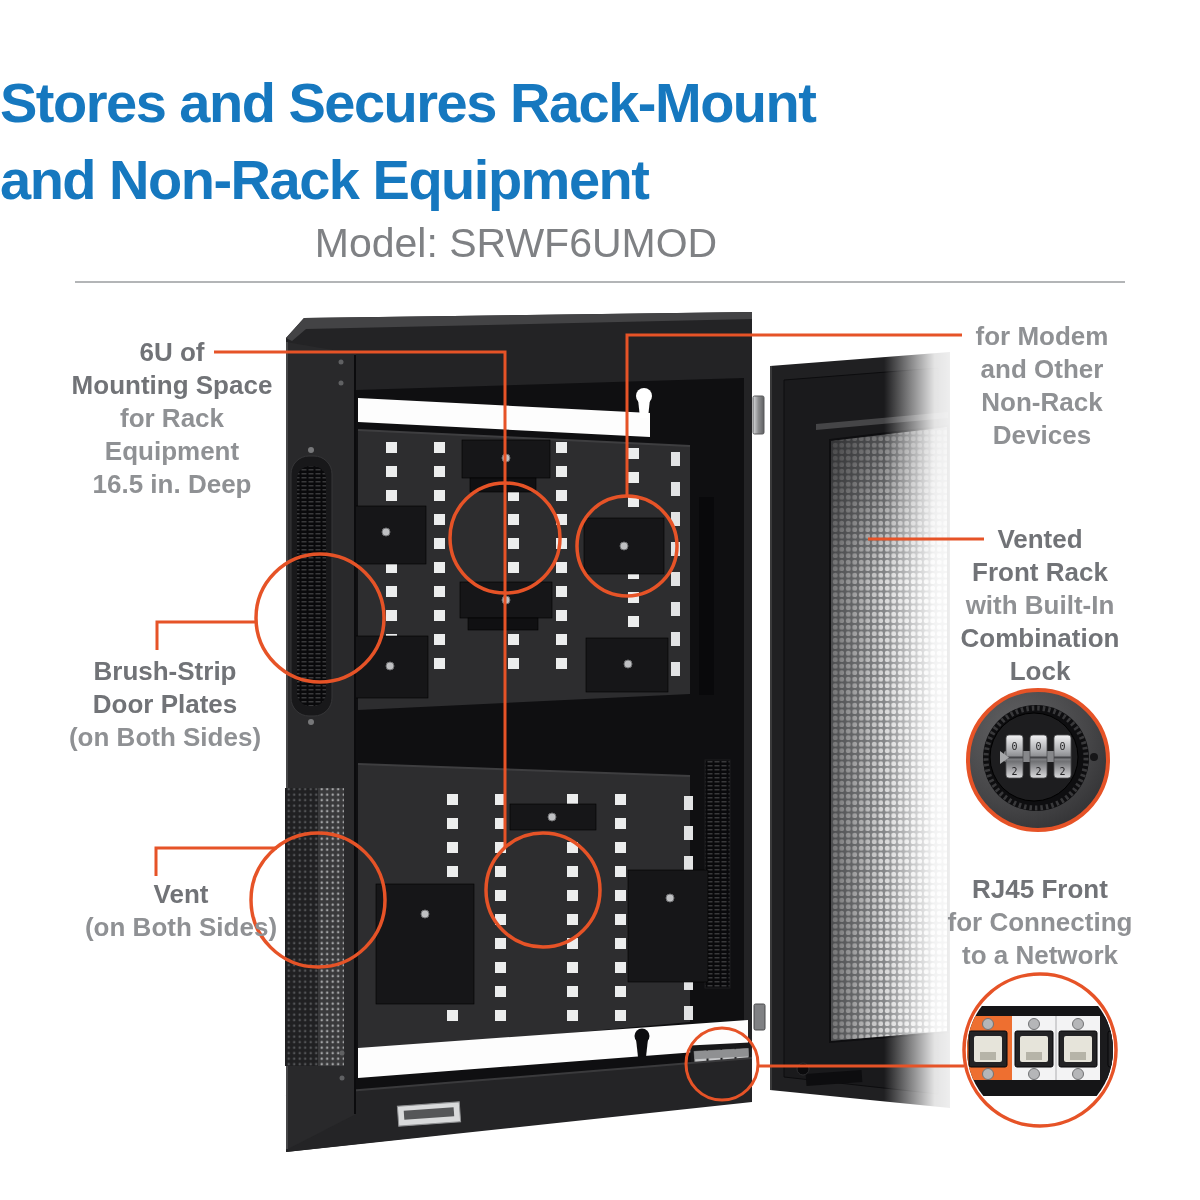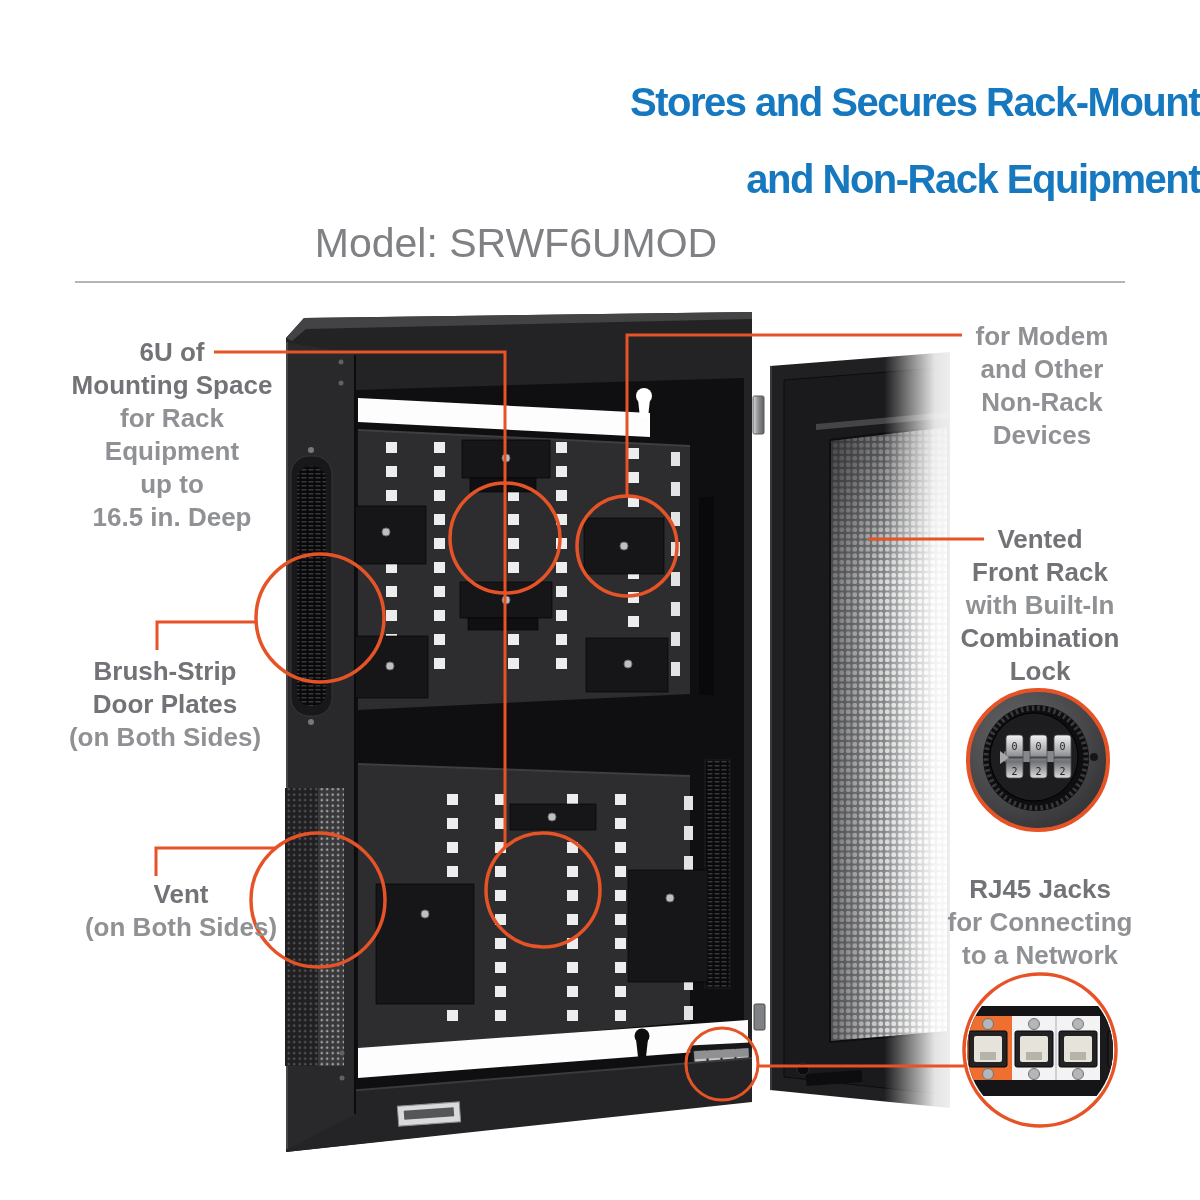--- a/index.html
+++ b/index.html
@@ -1,21 +1,21 @@
 <!DOCTYPE html>
 <html><head>
 <meta charset="utf-8">
 <style>
   html,body{margin:0;padding:0}
   body{width:1200px;height:1200px;background:#fff;position:relative;overflow:hidden;
        font-family:"Liberation Sans",sans-serif;}
   .stage{position:absolute;left:0;top:0;width:1200px;height:1200px}
   svg.scene{position:absolute;left:0;top:0}
-  .title{position:absolute;top:64px;left:0;width:1200px;margin:0;text-align:right;
-         color:#1678bf;font-weight:700;font-size:40px;line-height:77px;letter-spacing:-1.5px}
+  .title{position:absolute;top:64px;left:0;width:1200px;margin:0;text-align:left;
+         color:#1678bf;font-weight:700;font-size:56px;line-height:77px;letter-spacing:-1.5px}
   .model{position:absolute;top:220px;left:0;width:1032px;text-align:center;
          color:#7f8184;font-weight:400;font-size:41px;line-height:46px}
   .divider{position:absolute;top:273px;left:75px;width:1050px;height:0;
            border:none;border-top:2px solid #b3b5b7}
   .co{position:absolute;font-size:26px;line-height:33px;text-align:center}
   .co div{white-space:nowrap}
   .co .b{font-weight:700;color:#717377}
   .co .r{font-weight:700;color:#8f9194}
   #co-mount{left:40px;top:336px;width:264px}
   #co-brush{left:45px;top:655px;width:240px}
@@ -316,21 +316,20 @@
   <div>and Non-Rack Equipment</div>
 </h1>
 <div class="model">Model: SRWF6UMOD</div>
 <hr class="divider">
 
 <div class="co" id="co-mount">
   <div class="b">6U of</div>
   <div class="b">Mounting Space</div>
   <div class="r">for Rack</div>
   <div class="r">Equipment</div>
-  <div class="r">up to</div>
   <div class="r">16.5 in. Deep</div>
 </div>
 
 <div class="co" id="co-brush">
   <div class="b">Brush-Strip</div>
   <div class="b">Door Plates</div>
   <div class="r">(on Both Sides)</div>
 </div>
 
 <div class="co" id="co-vent">
@@ -347,18 +346,18 @@
 
 <div class="co" id="co-door">
   <div class="b">Vented</div>
   <div class="b">Front Rack</div>
   <div class="r">with Built-In</div>
   <div class="b">Combination</div>
   <div class="b">Lock</div>
 </div>
 
 <div class="co" id="co-rj45">
-  <div class="b">RJ45 Jacks</div>
+  <div class="b">RJ45 Front</div>
   <div class="r">for Connecting</div>
   <div class="r">to a Network</div>
 </div>
 
 </div>
 
 </body></html>

